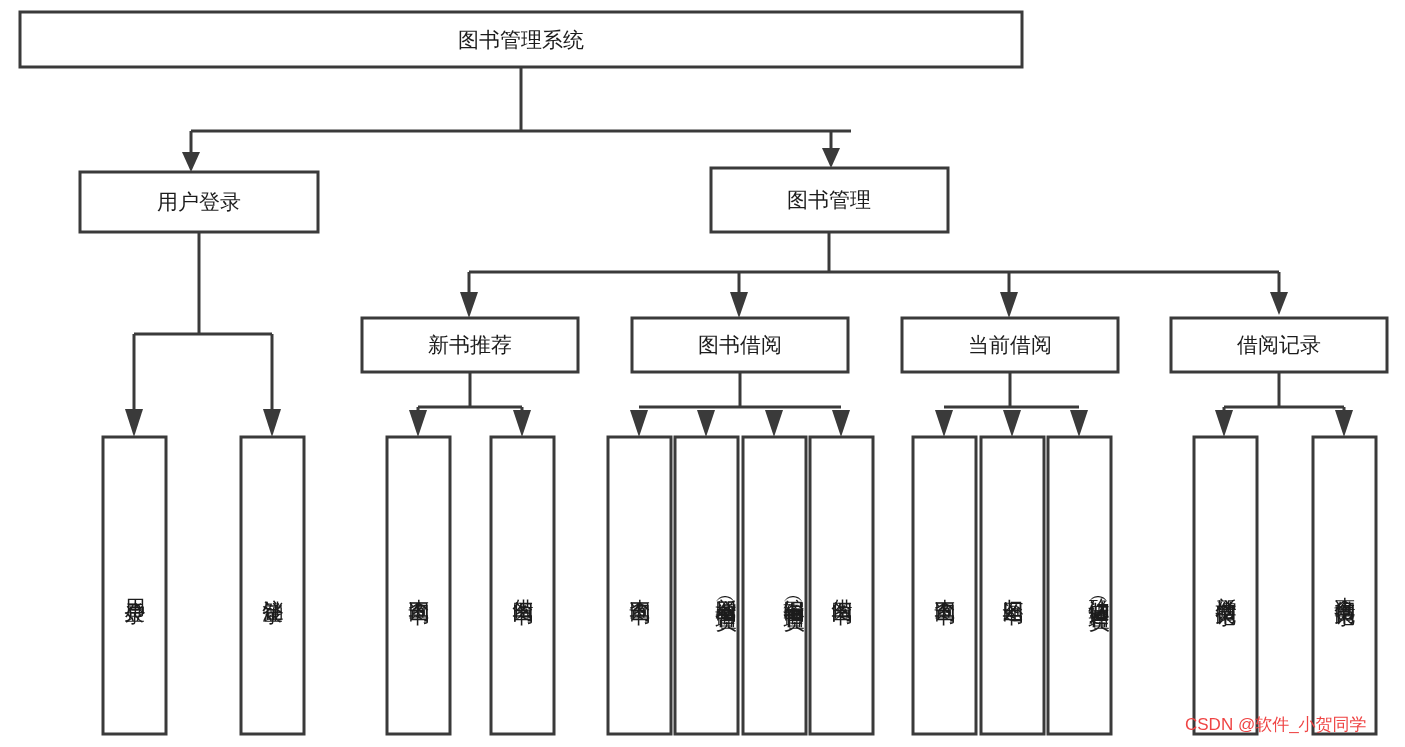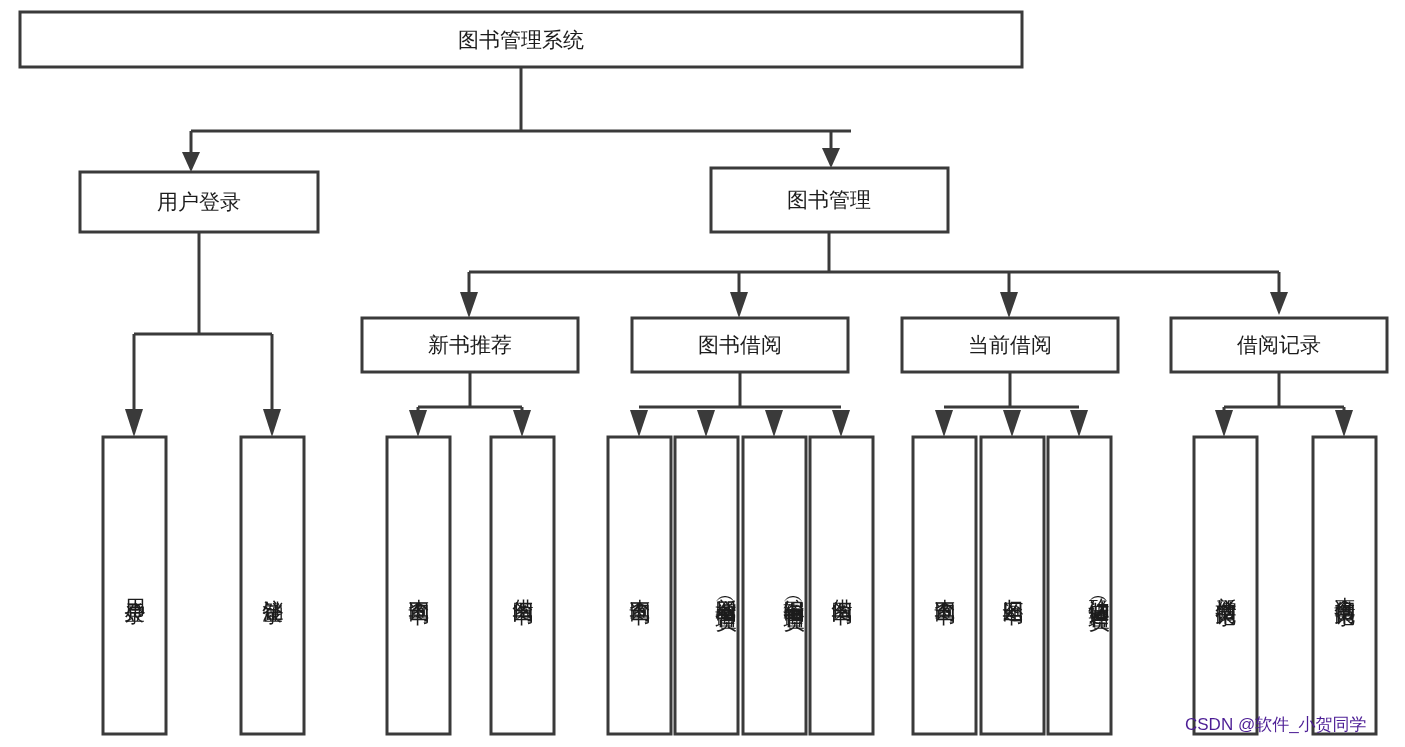--- a/index.html
+++ b/index.html
@@ -64,21 +64,21 @@
     letter-spacing: 2px;
     white-space: nowrap;
     pointer-events: none;
   }
   .watermark {
     position: absolute;
     left: 1185px;
     top: 713px;
     font-family: "Liberation Sans", "DejaVu Sans", sans-serif;
     font-size: 17px;
-    color: #4c1d95;
+    color: #ef4444;
     white-space: nowrap;
     user-select: none;
   }
 </style>
 </head>
 <body>
 
 <div id="diagram-root">
 
   <svg id="flow-svg" viewBox="0 0 1405 747">

